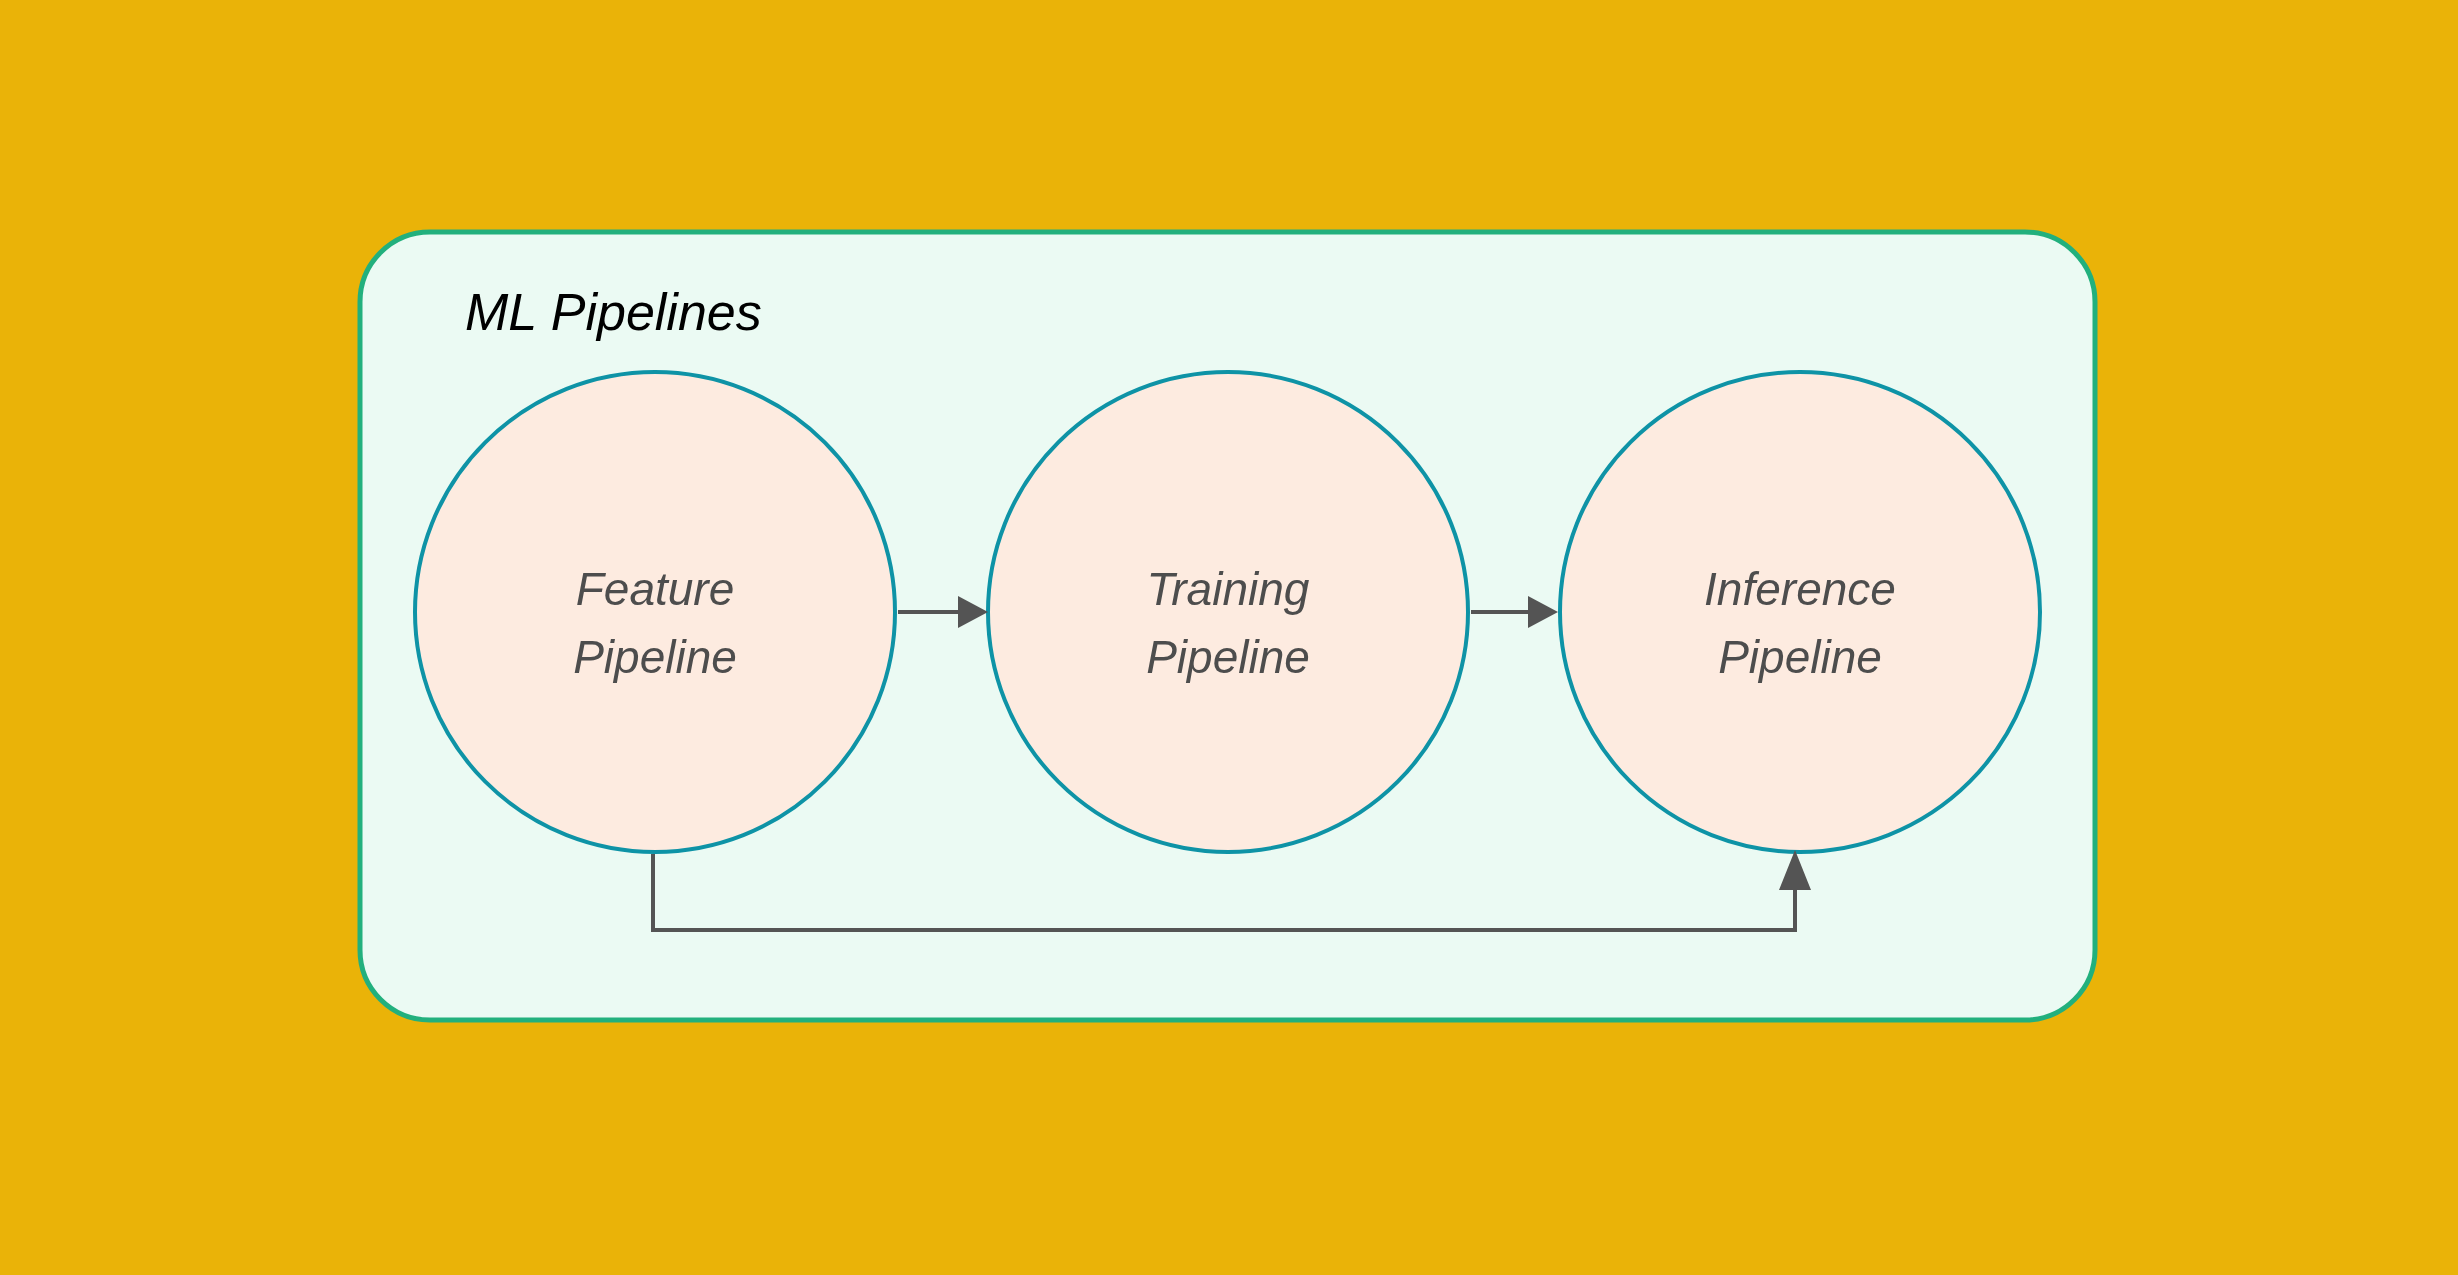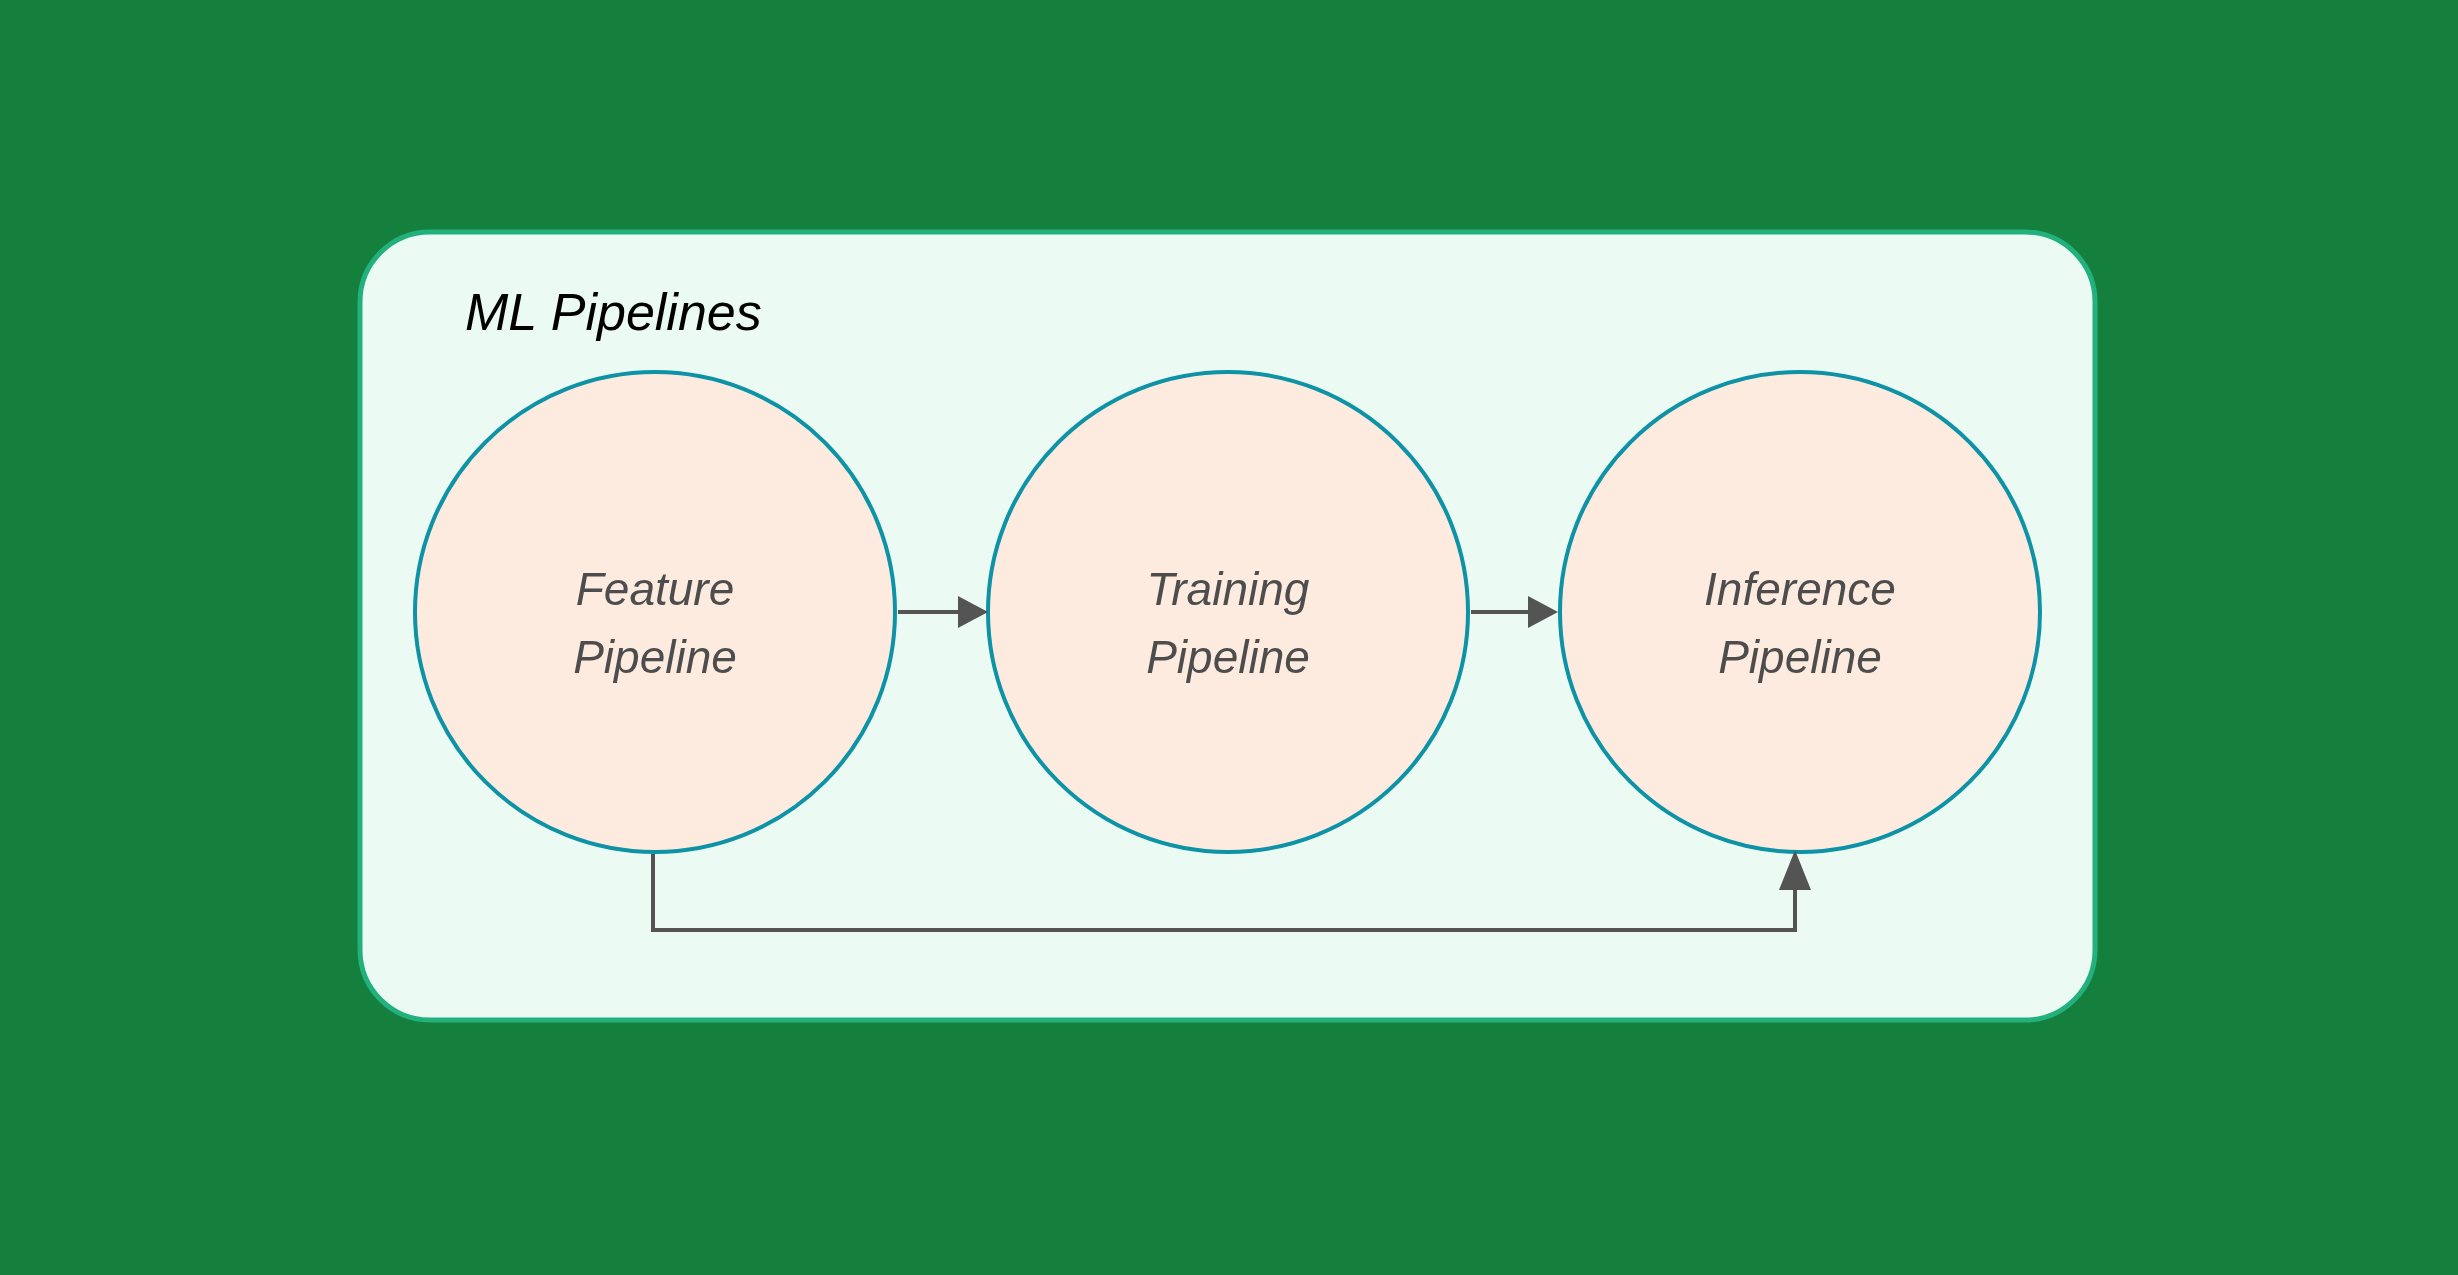--- a/index.html
+++ b/index.html
@@ -10,21 +10,21 @@
   body {
     width: 2458px;
     height: 1275px;
     overflow: hidden;
     font-family: "Liberation Sans", sans-serif;
   }
   #diagram-root {
     position: relative;
     width: 2458px;
     height: 1275px;
-    background: #15803d;
+    background: #eab308;
   }
   svg.diagram-canvas {
     display: block;
     width: 2458px;
     height: 1275px;
   }
   .group-box-shape {
     fill: #EBFAF3;
     stroke: #22B07D;
     stroke-width: 5;

